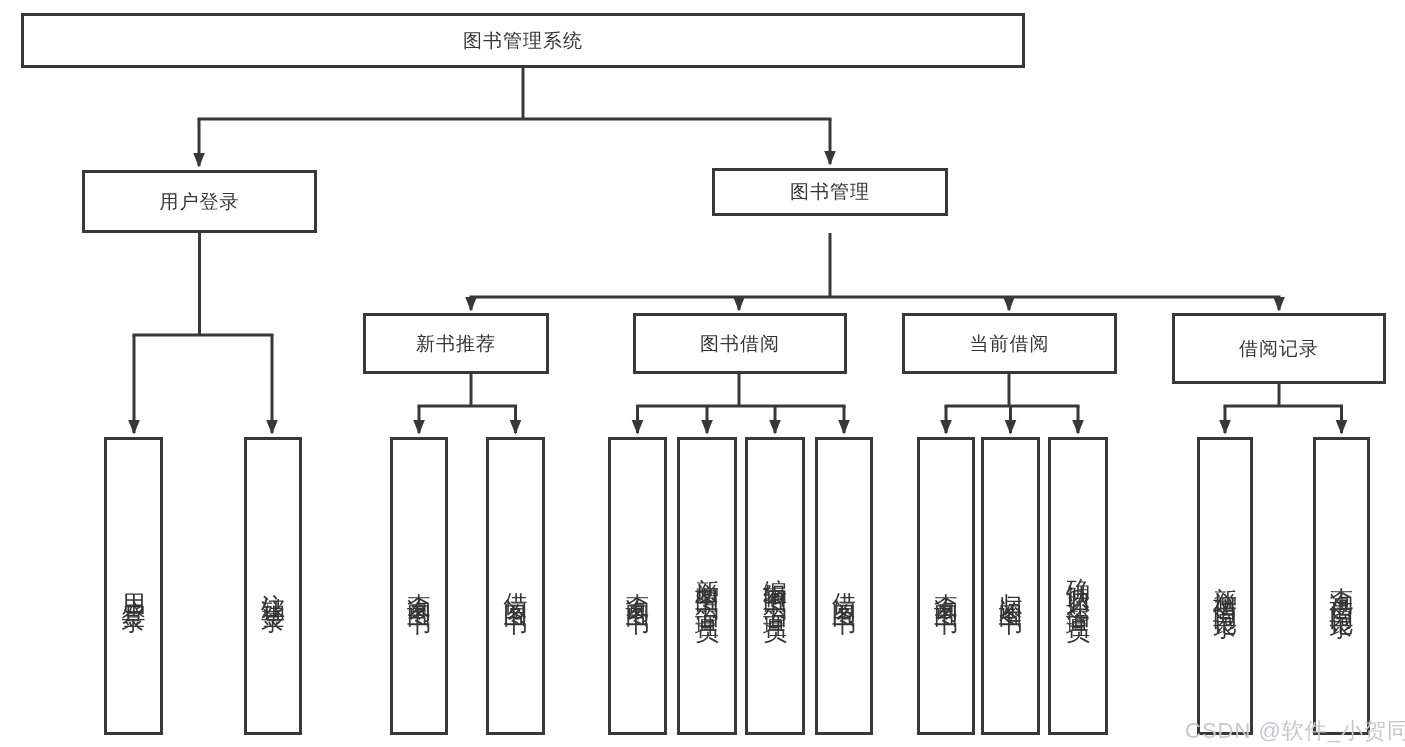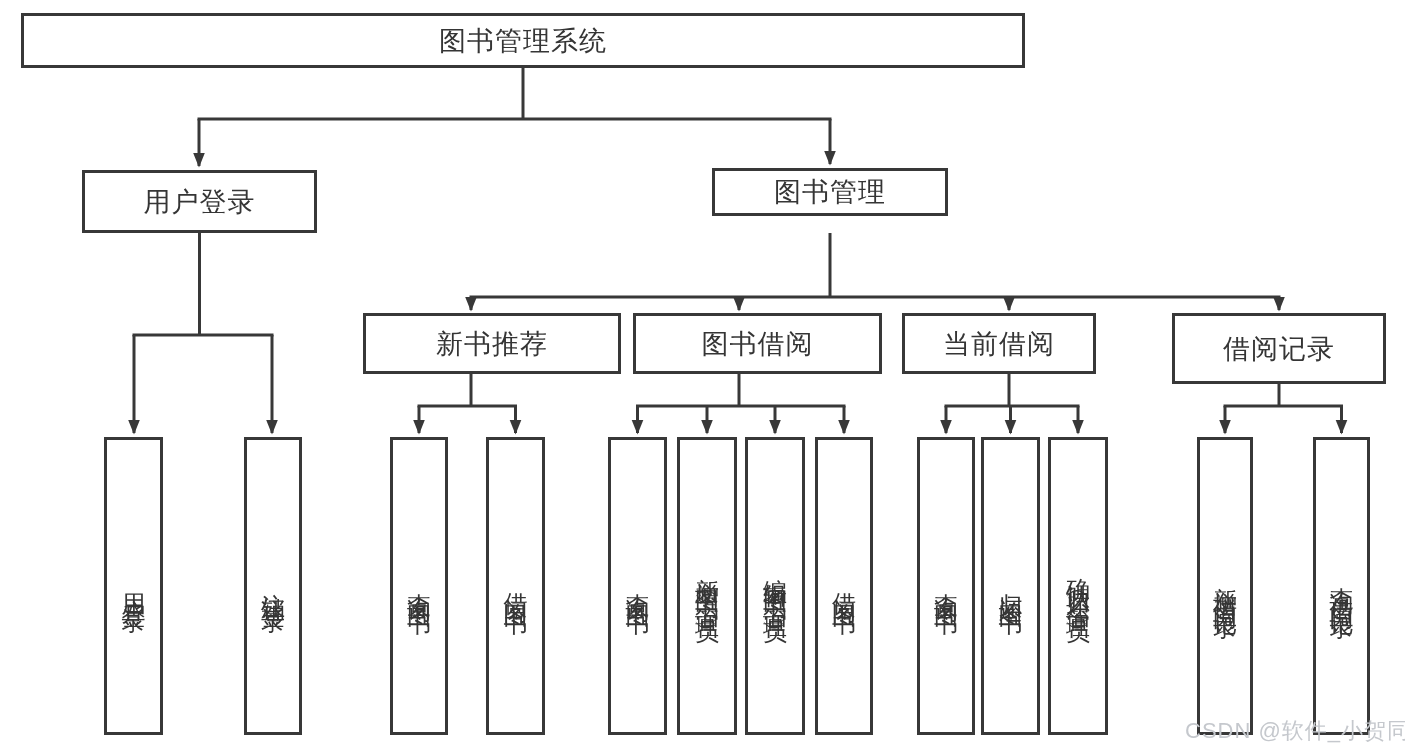--- a/index.html
+++ b/index.html
@@ -6,21 +6,21 @@
   body{
     width:1405px;height:747px;position:relative;background:#ffffff;
     font-family:"Liberation Sans",sans-serif;overflow:hidden;
   }
   #connectors{position:absolute;left:0;top:0;z-index:0;}
   .box{
     position:absolute;box-sizing:border-box;background:#ffffff;
     border:3px solid #383838;display:flex;align-items:center;justify-content:center;
     z-index:1;color:#353535;
   }
-  .box .hlabel{font-size:27px;letter-spacing:1px;white-space:nowrap;}
+  .box .hlabel{font-size:19px;letter-spacing:1px;white-space:nowrap;}
   .box .vlabel{
     writing-mode:vertical-rl;text-orientation:mixed;
     font-size:24px;letter-spacing:6px;line-height:1;white-space:nowrap;
   }
   .watermark{
     position:absolute;left:1185px;top:716px;z-index:5;
     font-size:22px;color:#c5c8cd;letter-spacing:1px;white-space:nowrap;
   }
 </style>
 </head>
@@ -80,27 +80,27 @@
   <span class="hlabel">图书管理系统</span>
 </div>
 
 <div class="box" style="left:82px;top:170px;width:235px;height:63px">
   <span class="hlabel">用户登录</span>
 </div>
 <div class="box" style="left:712px;top:168px;width:236px;height:48px">
   <span class="hlabel">图书管理</span>
 </div>
 
-<div class="box" style="left:363px;top:313px;width:258px;height:61px">
+<div class="box" style="left:363px;top:313px;width:186px;height:61px">
   <span class="hlabel">新书推荐</span>
 </div>
-<div class="box" style="left:633px;top:313px;width:249px;height:61px">
+<div class="box" style="left:633px;top:313px;width:214px;height:61px">
   <span class="hlabel">图书借阅</span>
 </div>
-<div class="box" style="left:902px;top:313px;width:194px;height:61px">
+<div class="box" style="left:902px;top:313px;width:215px;height:61px">
   <span class="hlabel">当前借阅</span>
 </div>
 <div class="box" style="left:1172px;top:313px;width:214px;height:71px">
   <span class="hlabel">借阅记录</span>
 </div>
 
 <div class="box" style="left:104px;top:437px;width:59px;height:298px">
   <span class="vlabel">用户登录</span>
 </div>
 <div class="box" style="left:244px;top:437px;width:58px;height:298px">

